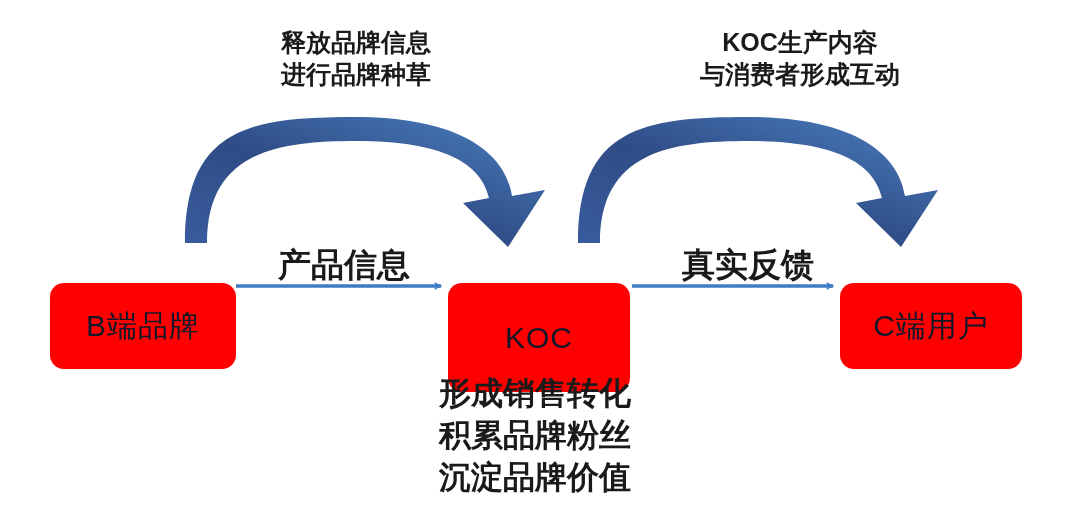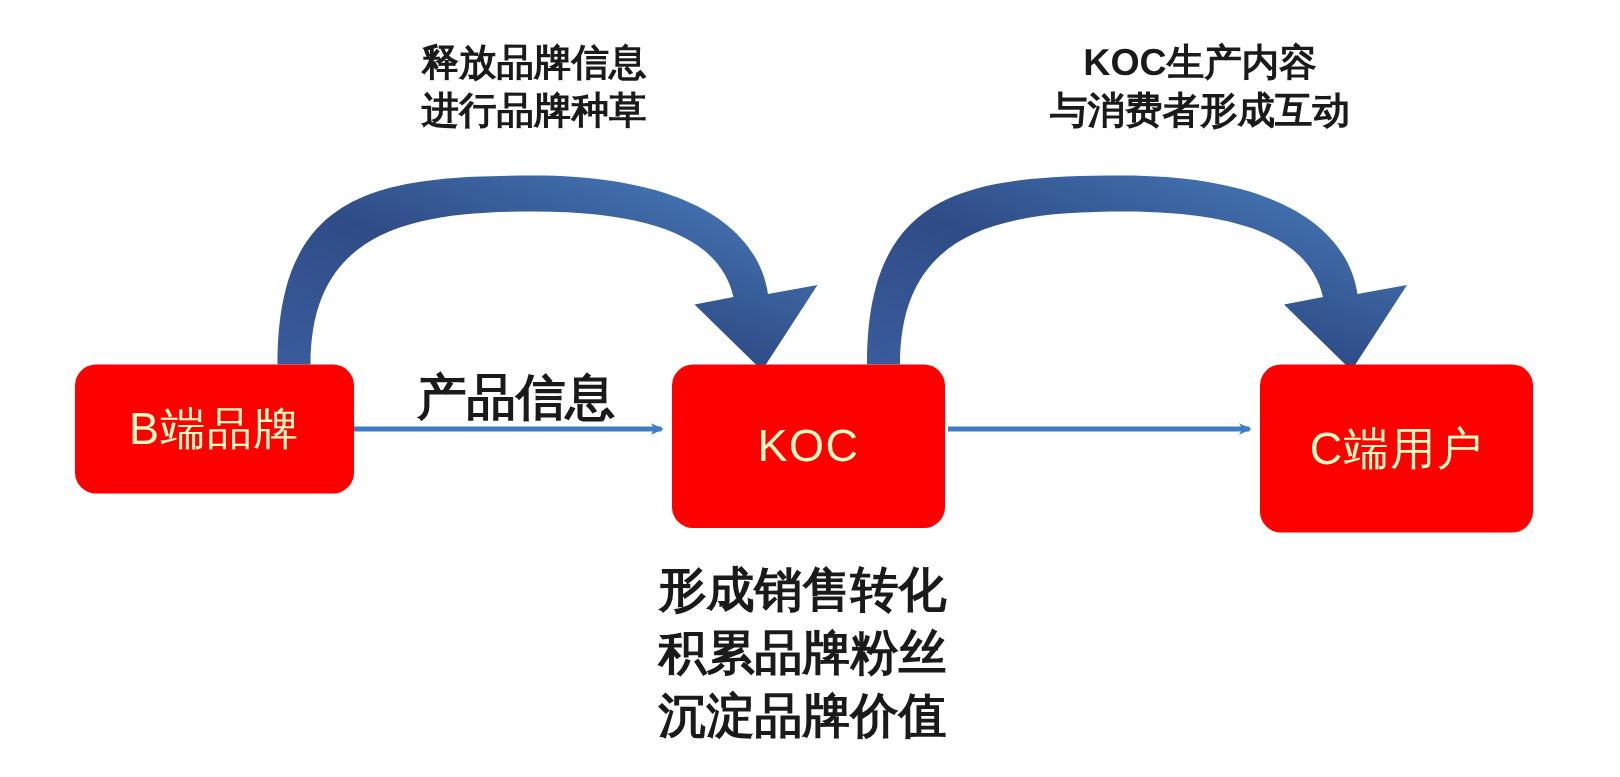--- a/index.html
+++ b/index.html
@@ -19,30 +19,31 @@
     overflow: hidden;
   }
   
   .node {
     position: absolute;
     background: #FF0000;
     border-radius: 14px;
     display: flex;
     align-items: center;
     justify-content: center;
-    color: #fef9c3;
+    color: #0f172a;
     font-size: 30px;
     letter-spacing: 1px;
     font-weight: 400;
     box-sizing: border-box;
     z-index: 5;
+    margin-top: 40px;
   }
   #node-b   { left: 50px;  top: 243px; width: 186px; height: 86px; }
   #node-koc { left: 448px; top: 243px; width: 182px; height: 109px; }
-  #node-c   { left: 840px; top: 243px; width: 182px; height: 112px; }
+  #node-c   { left: 840px; top: 243px; width: 182px; height: 86px; }
 
   
   .label {
     position: absolute;
     color: #1a1a1a;
     font-weight: 700;
     line-height: 1.28;
     white-space: pre-line;
     z-index: 6;
   }
@@ -149,18 +150,19 @@
   </div>
 
   <div id="label-top-right" class="label label-top">KOC生产内容
 与消费者形成互动</div>
 
   <div id="label-top-left" class="label label-top">释放品牌信息
 进行品牌种草</div>
 
   <div id="label-edge-left" class="label label-edge">产品信息</div>
 
+  <div id="label-edge-right" class="label label-edge">真实反馈</div>
 
   <div id="label-bottom" class="label">形成销售转化
 积累品牌粉丝
 沉淀品牌价值</div>
 
 </div>
 
 </body></html>

